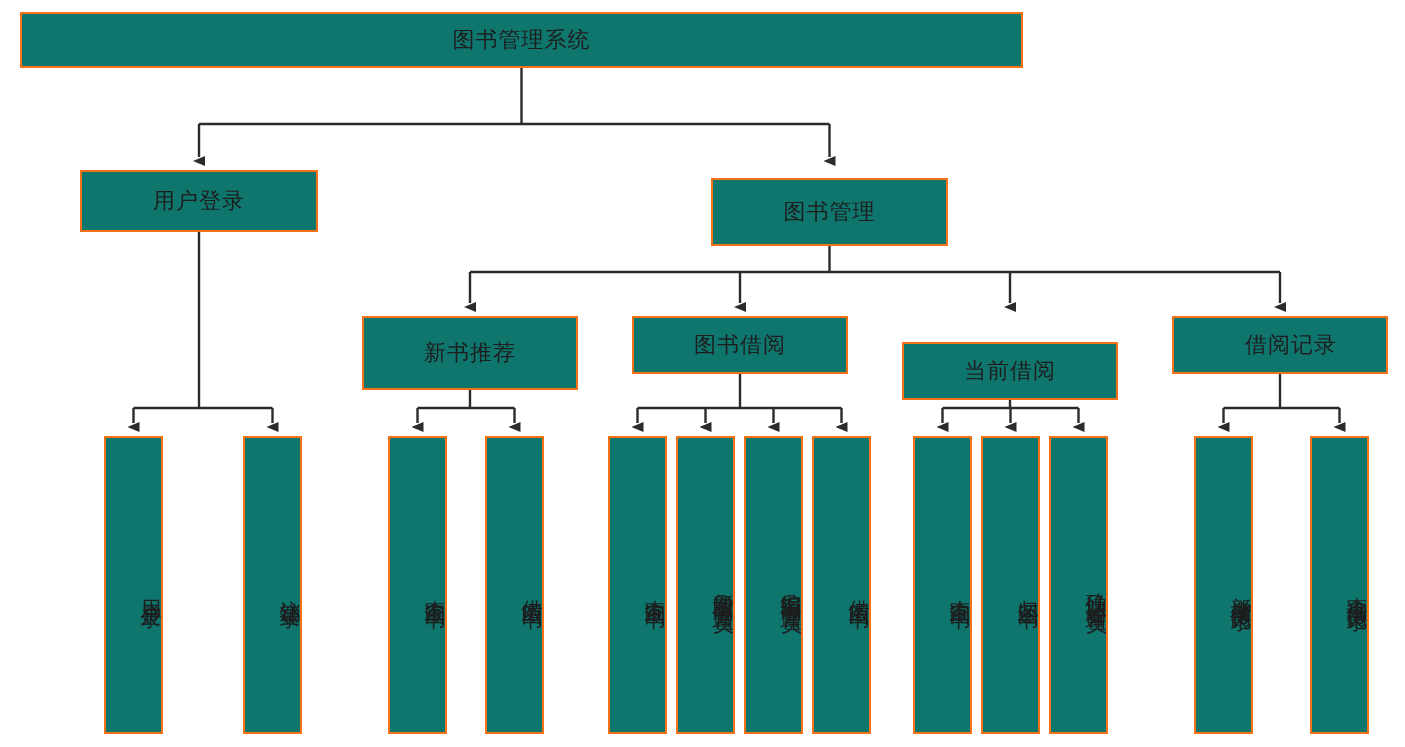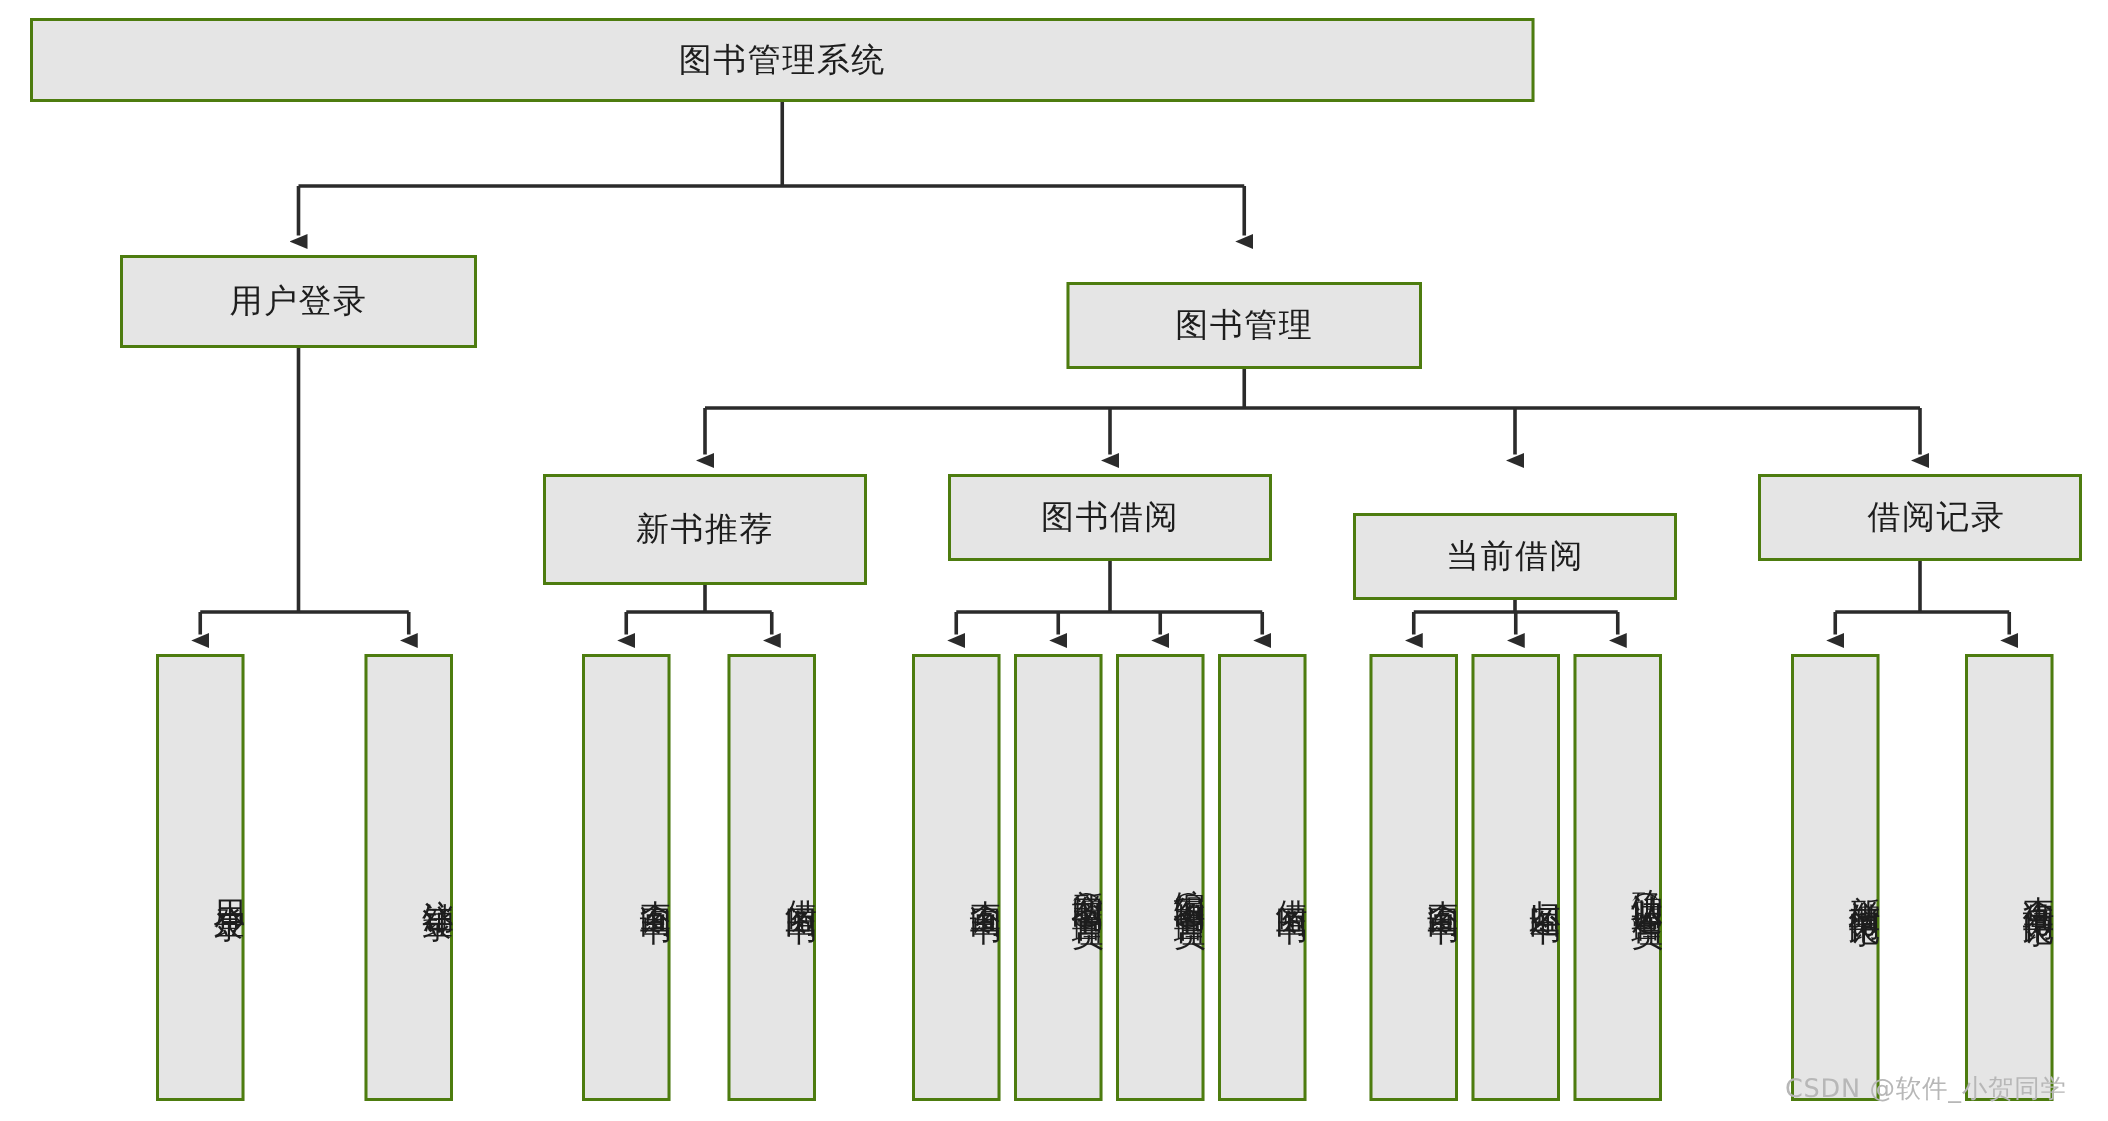--- a/index.html
+++ b/index.html
@@ -14,28 +14,27 @@
     width:1405px;height:747px;
   }
   #edges{
     position:absolute;left:0;top:0;
     width:1405px;height:747px;
     pointer-events:none;
   }
   .node{
     position:absolute;
     box-sizing:border-box;
-    background:#e5e5e5;
-    border:2px solid #4d7c0f;
+    background:#0f766e;
+    border:2px solid #f97316;
     display:flex;
     align-items:center;
     justify-content:center;
     color:#1d1d1d;
     z-index:2;
-    font-family:Liberation Mono, monospace;
   }
   .node.h{
     font-size:22px;
     letter-spacing:1px;
   }
   .node.v{
     font-size:21px;
     writing-mode:vertical-rl;
     text-orientation:upright;
     letter-spacing:3px;
@@ -107,21 +106,21 @@
       </g>
   </svg>
 
   <div id="nodes">
       <div class="node h" style="left: 20px; top: 12px; width: 1003px; height: 56px;">
         <span class="htext">图书管理系统</span>
       </div>
       <div class="node h" style="left: 80px; top: 170px; width: 238px; height: 62px;">
         <span class="htext">用户登录</span>
       </div>
-      <div class="node h" style="left: 711px; top: 188px; width: 237px; height: 58px; text-align: center;">
+      <div class="node h" style="left: 711px; top: 178px; width: 237px; height: 68px; text-align: center;">
         <span class="htext">图书管理</span>
       </div>
       <div class="node v" style="left: 104px; top: 436px; width: 59px; height: 298px;">
         <span class="vtext">用户登录</span>
       </div>
       <div class="node v" style="left: 243px; top: 436px; width: 59px; height: 298px;">
         <span class="vtext">注销登录</span>
       </div>
       <div class="node h" style="left: 362px; top: 316px; width: 216px; height: 74px;">
         <span class="htext">新书推荐</span>
@@ -163,14 +162,13 @@
         <span class="vtext">确认归还（管理员）</span>
       </div>
       <div class="node v" style="left: 1194px; top: 436px; width: 59px; height: 298px;">
         <span class="vtext">新增借阅记录</span>
       </div>
       <div class="node v" style="left: 1310px; top: 436px; width: 59px; height: 298px;">
         <span class="vtext">查询借阅记录</span>
       </div>
     </div>
 
-  <div id="watermark">CSDN @软件_小贺同学</div>
 </div>
 
 </body></html>

